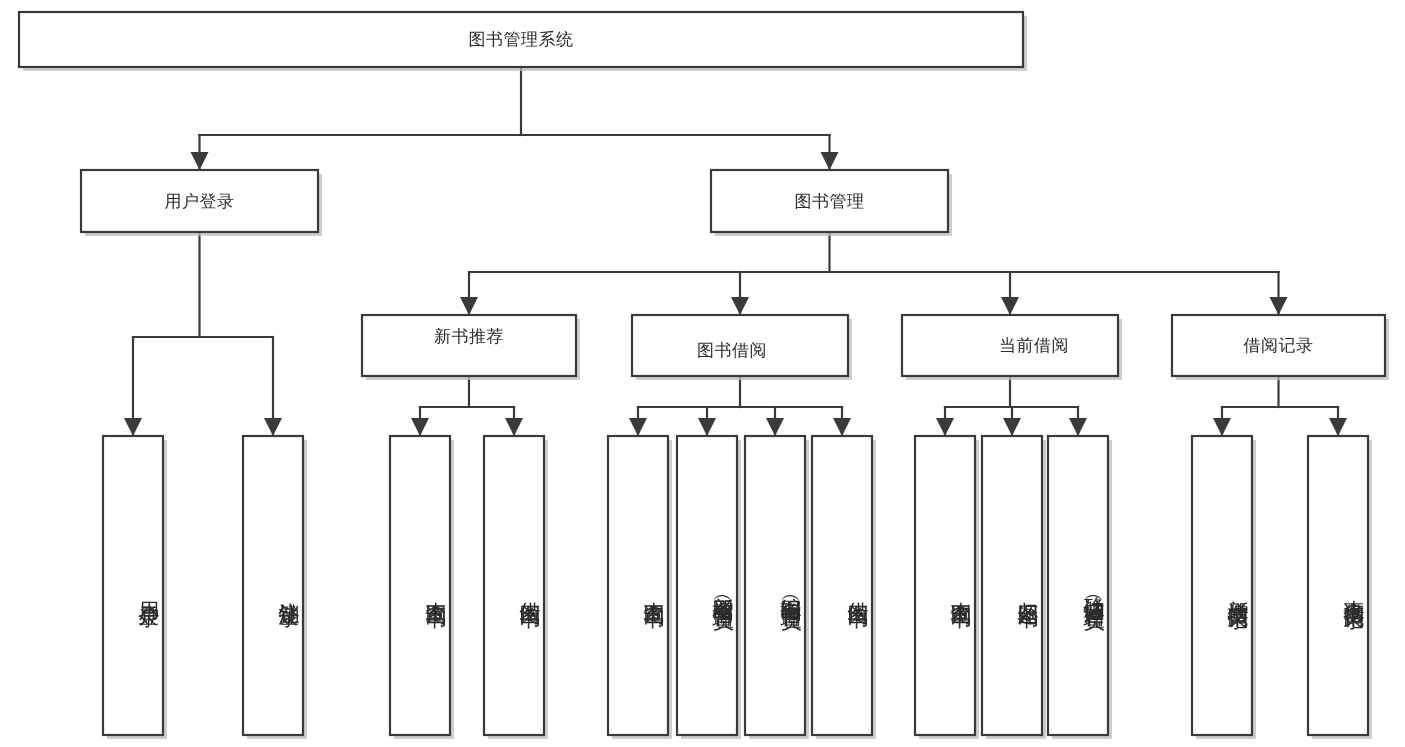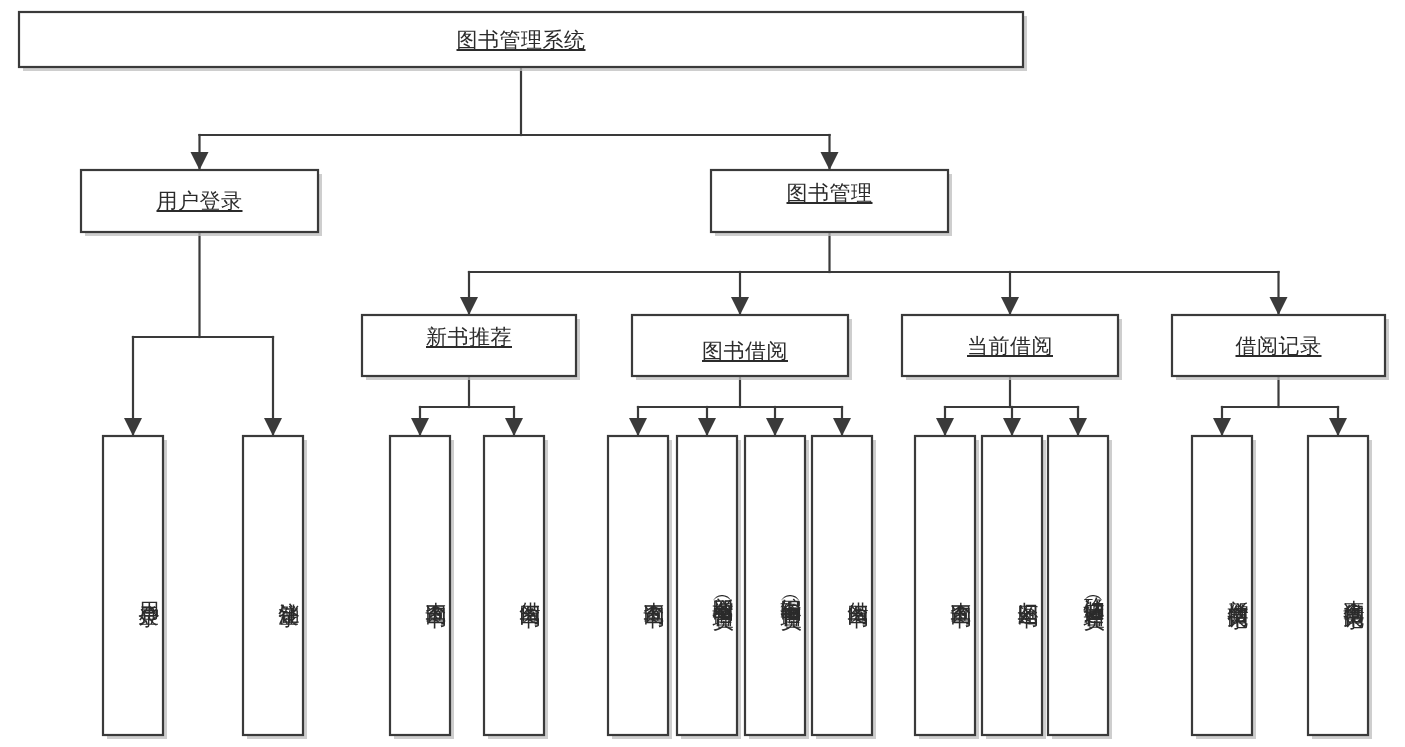--- a/index.html
+++ b/index.html
@@ -49,23 +49,22 @@
     position: absolute;
     display: flex;
     align-items: center;
     justify-content: center;
     color: #2b2b2b;
     font-family: "DejaVu Sans", "Liberation Sans", sans-serif;
     pointer-events: none;
     white-space: nowrap;
   }
   .node-label.horizontal {
-    font-size: 21px;
+    font-size: 17px;
     letter-spacing: 0.5px;
-    text-decoration: underline;
   }
   .node-label.vertical {
     writing-mode: vertical-rl;
     text-orientation: upright;
     font-size: 21px;
     letter-spacing: 2px;
     align-items: flex-start;
     justify-content: center;
     padding-top: 6px;
     box-sizing: border-box;
@@ -234,24 +233,24 @@
         </g>
         <g>
           <rect x="1312" y="440" width="60" height="299" class="node-shadow"></rect>
           <rect x="1308" y="436" width="60" height="299" class="node-box"></rect>
         </g>
       </g>
   </svg>
   <div id="label-layer">
       <div class="node-label horizontal" style="left: 19px; top: 12px; width: 1004px; height: 55px;">图书管理系统</div>
       <div class="node-label horizontal" style="left: 81px; top: 170px; width: 237px; height: 62px;">用户登录</div>
-      <div class="node-label horizontal" style="left: 711px; top: 162px; width: 237px; height: 62px;">图书管理</div>
+      <div class="node-label horizontal" style="left: 711px; top: 170px; width: 237px; height: 62px;">图书管理</div>
       <div class="node-label horizontal" style="left: 362px; top: 306px; width: 214px; height: 61px;">新书推荐</div>
-      <div class="node-label horizontal" style="left: 637px; top: 315px; width: 216px; height: 71px;">图书借阅</div>
-      <div class="node-label horizontal" style="left: 902px; top: 315px; width: 216px; height: 61px;">当前借阅</div>
+      <div class="node-label horizontal" style="left: 624px; top: 315px; width: 216px; height: 71px;">图书借阅</div>
+      <div class="node-label horizontal" style="left: 902px; top: 315px; width: 216px; height: 61px; padding-left: 24px;">当前借阅</div>
       <div class="node-label horizontal" style="left: 1172px; top: 315px; width: 213px; height: 61px; border-radius: 17px;">借阅记录</div>
       <div class="node-label vertical" style="left: 103px; top: 436px; width: 60px; height: 299px;">用户登录</div>
       <div class="node-label vertical" style="left: 243px; top: 436px; width: 60px; height: 299px;">注销登录</div>
       <div class="node-label vertical" style="left: 390px; top: 436px; width: 60px; height: 299px;">查询图书</div>
       <div class="node-label vertical" style="left: 484px; top: 436px; width: 60px; height: 299px;">借阅图书</div>
       <div class="node-label vertical" style="left: 608px; top: 436px; width: 60px; height: 299px;">查询图书</div>
       <div class="node-label vertical" style="left: 677px; top: 436px; width: 60px; height: 299px;">新增图书（管理员）</div>
       <div class="node-label vertical" style="left: 745px; top: 436px; width: 60px; height: 299px;">编辑图书（管理员）</div>
       <div class="node-label vertical" style="left: 812px; top: 436px; width: 60px; height: 299px;">借阅图书</div>
       <div class="node-label vertical" style="left: 915px; top: 436px; width: 60px; height: 299px;">查询图书</div>

